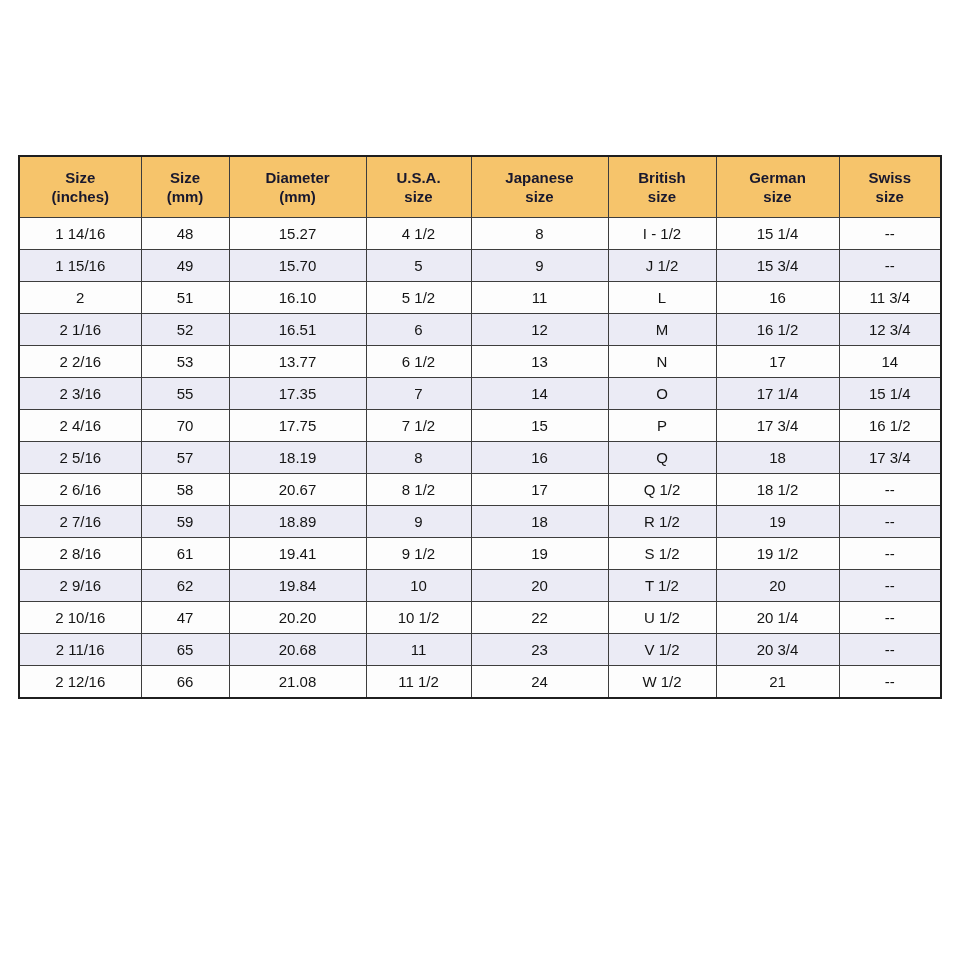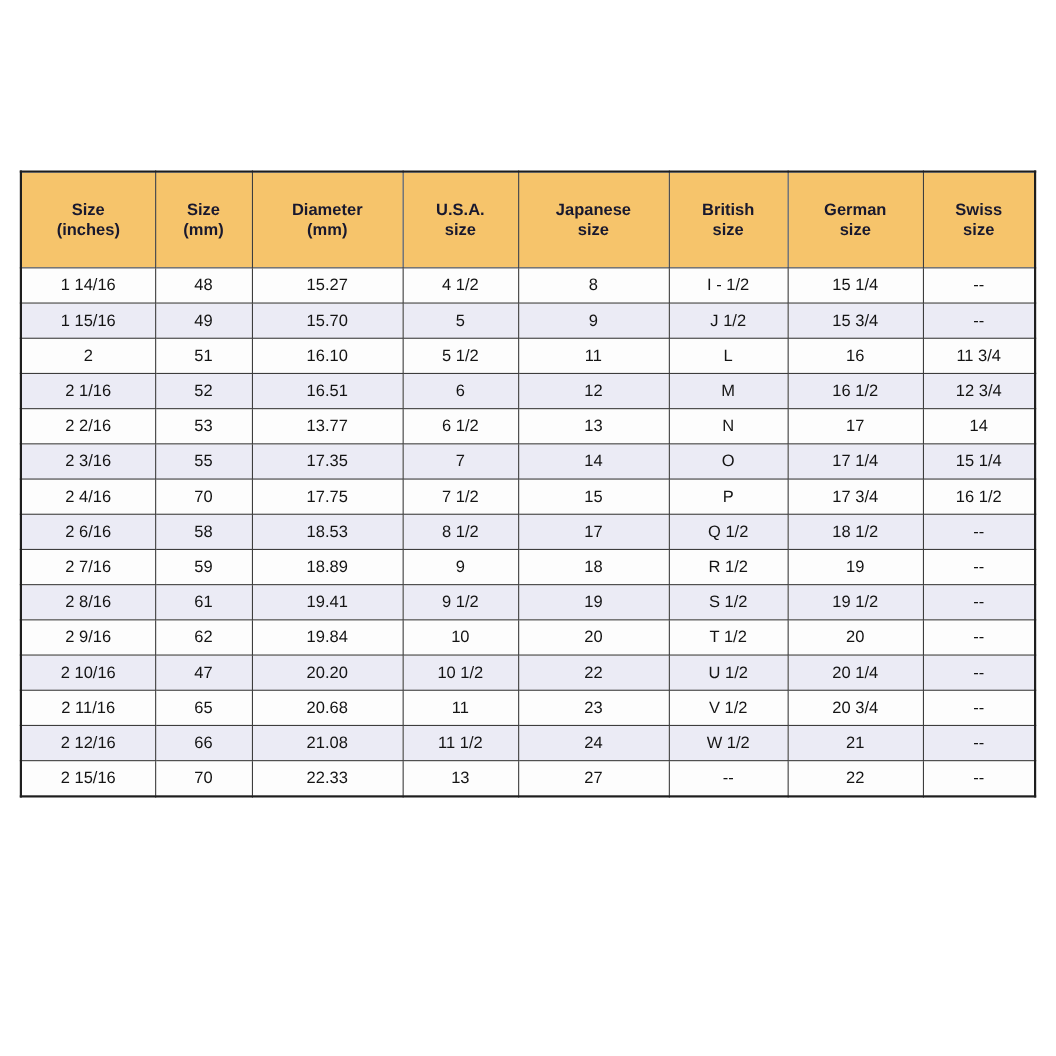--- a/index.html
+++ b/index.html
@@ -36,21 +36,21 @@
     overflow: hidden;
   }
   table.ring-table th {
     background: #f6c46b;
     font-weight: bold;
     font-size: 15px;
     line-height: 1.3;
     color: #18182e;
     height: 56px;
     white-space: pre-line;
-    padding: 15px;
+    padding: 2px;
   }
   table.ring-table td {
     font-size: 15px;
     color: #141414;
     height: 31px;
     padding: 0 2px;
     background: #fdfdfd;
   }
   table.ring-table tbody tr:nth-child(even) td {
     background: #ebebf5;
@@ -157,23 +157,33 @@
             <td>2 4/16</td>
             <td>70</td>
             <td>17.75</td>
             <td>7 1/2</td>
             <td>15</td>
             <td>P</td>
             <td>17 3/4</td>
             <td>16 1/2</td>
           </tr>
           <tr>
+            <td>2 5/16</td>
+            <td>57</td>
+            <td>18.19</td>
+            <td>8</td>
+            <td>16</td>
+            <td>Q</td>
+            <td>18</td>
+            <td>17 3/4</td>
+          </tr>
+          <tr>
             <td>2 6/16</td>
             <td>58</td>
-            <td>18.53</td>
+            <td>20.67</td>
             <td>8 1/2</td>
             <td>17</td>
             <td>Q 1/2</td>
             <td>18 1/2</td>
             <td>--</td>
           </tr>
           <tr>
             <td>2 7/16</td>
             <td>59</td>
             <td>18.89</td>
@@ -226,26 +236,16 @@
           <tr>
             <td>2 12/16</td>
             <td>66</td>
             <td>21.08</td>
             <td>11 1/2</td>
             <td>24</td>
             <td>W 1/2</td>
             <td>21</td>
             <td>--</td>
           </tr>
-          <tr>
-            <td>2 15/16</td>
-            <td>70</td>
-            <td>22.33</td>
-            <td>13</td>
-            <td>27</td>
-            <td>--</td>
-            <td>22</td>
-            <td>--</td>
-          </tr>
         </tbody>
     </table>
   </div>
 </div>
 
 </body></html>

